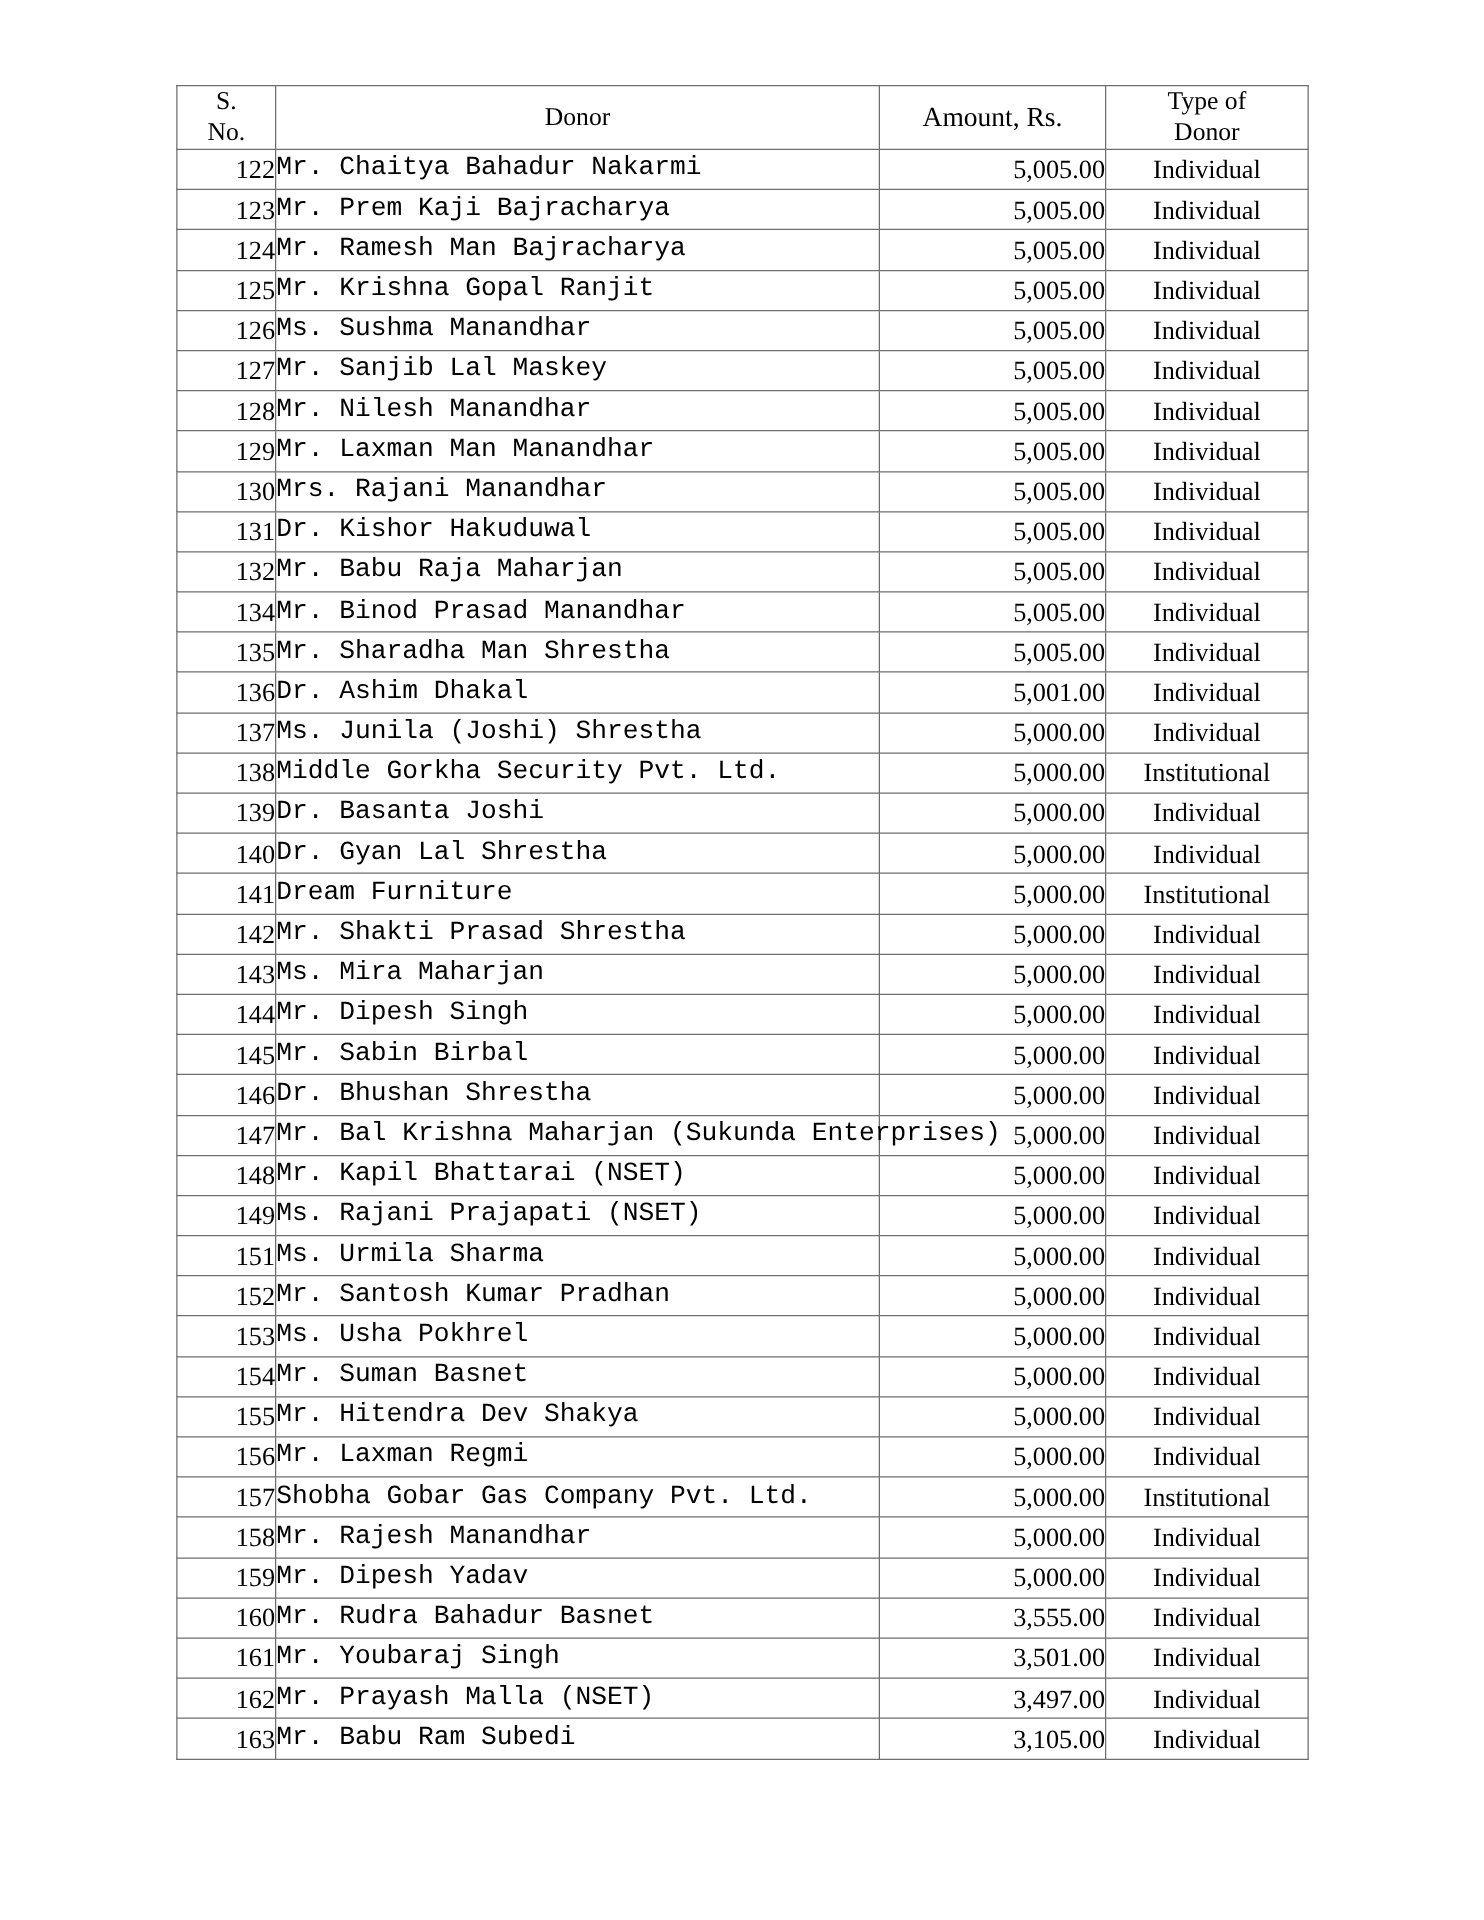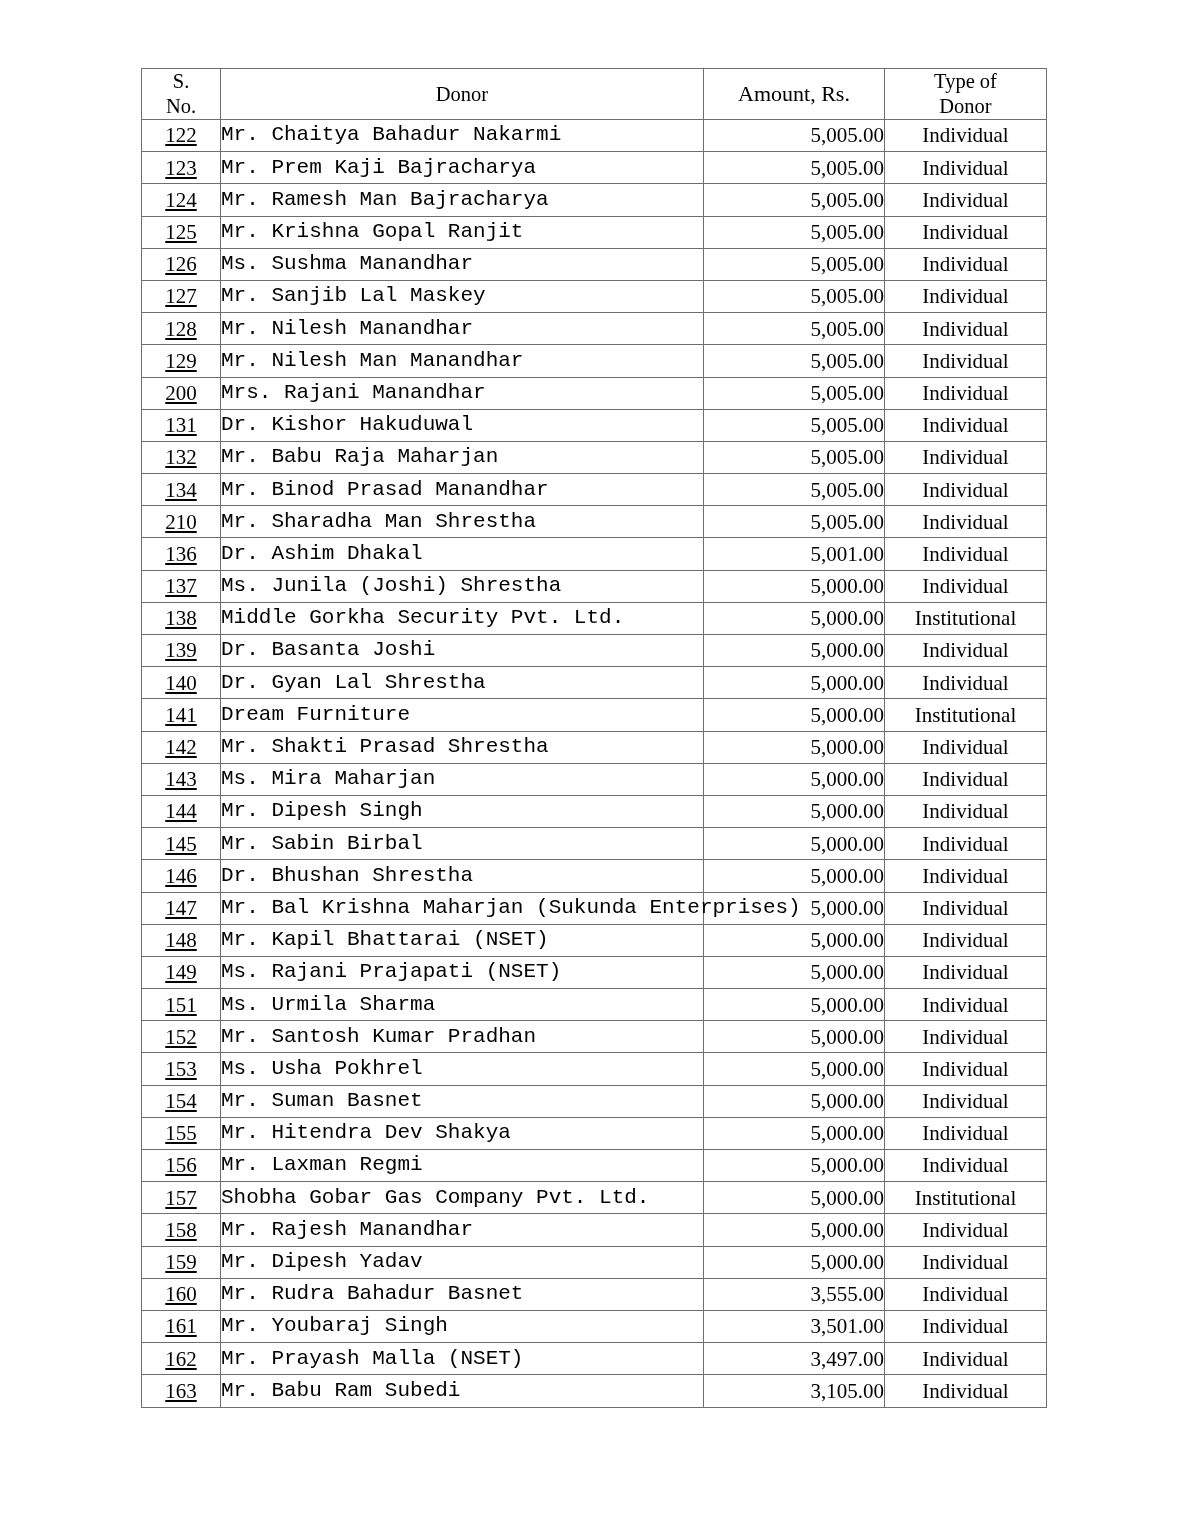--- a/index.html
+++ b/index.html
@@ -51,23 +51,22 @@
   th.h-donor { font-size: 20.5px; }
   th.h-amt   { font-size: 22px; }
   th.h-type  { font-size: 20.5px; }
 
   tbody td {
     font-size: 21px;
     height: 31.2px;
     line-height: 1.06;
   }
   td.cell-sno {
-    text-align: center;
+    text-align: right;
     padding-right: 9px;
-    text-decoration: underline;
   }
   td.cell-donor {
     text-align: left;
     padding-left: 8px;
     white-space: nowrap;
     font-family: Liberation Mono, monospace;
   }
   td.cell-amount {
     text-align: right;
     padding-right: 6px;
@@ -144,26 +143,26 @@
           <td class="cell-type">Individual</td>
         </tr>
         <tr>
           <td class="cell-sno">128</td>
           <td class="cell-donor">Mr. Nilesh Manandhar</td>
           <td class="cell-amount">5,005.00</td>
           <td class="cell-type">Individual</td>
         </tr>
         <tr>
           <td class="cell-sno">129</td>
-          <td class="cell-donor">Mr. Nilesh Man Manandhar</td>
-          <td class="cell-amount">5,005.00</td>
-          <td class="cell-type">Individual</td>
-        </tr>
-        <tr>
-          <td class="cell-sno">200</td>
+          <td class="cell-donor">Mr. Laxman Man Manandhar</td>
+          <td class="cell-amount">5,005.00</td>
+          <td class="cell-type">Individual</td>
+        </tr>
+        <tr>
+          <td class="cell-sno">130</td>
           <td class="cell-donor">Mrs. Rajani Manandhar</td>
           <td class="cell-amount">5,005.00</td>
           <td class="cell-type">Individual</td>
         </tr>
         <tr>
           <td class="cell-sno">131</td>
           <td class="cell-donor">Dr. Kishor Hakuduwal</td>
           <td class="cell-amount">5,005.00</td>
           <td class="cell-type">Individual</td>
         </tr>
@@ -173,21 +172,21 @@
           <td class="cell-amount">5,005.00</td>
           <td class="cell-type">Individual</td>
         </tr>
         <tr>
           <td class="cell-sno">134</td>
           <td class="cell-donor">Mr. Binod Prasad Manandhar</td>
           <td class="cell-amount">5,005.00</td>
           <td class="cell-type">Individual</td>
         </tr>
         <tr>
-          <td class="cell-sno">210</td>
+          <td class="cell-sno">135</td>
           <td class="cell-donor">Mr. Sharadha Man Shrestha</td>
           <td class="cell-amount">5,005.00</td>
           <td class="cell-type">Individual</td>
         </tr>
         <tr>
           <td class="cell-sno">136</td>
           <td class="cell-donor">Dr. Ashim Dhakal</td>
           <td class="cell-amount">5,001.00</td>
           <td class="cell-type">Individual</td>
         </tr>

